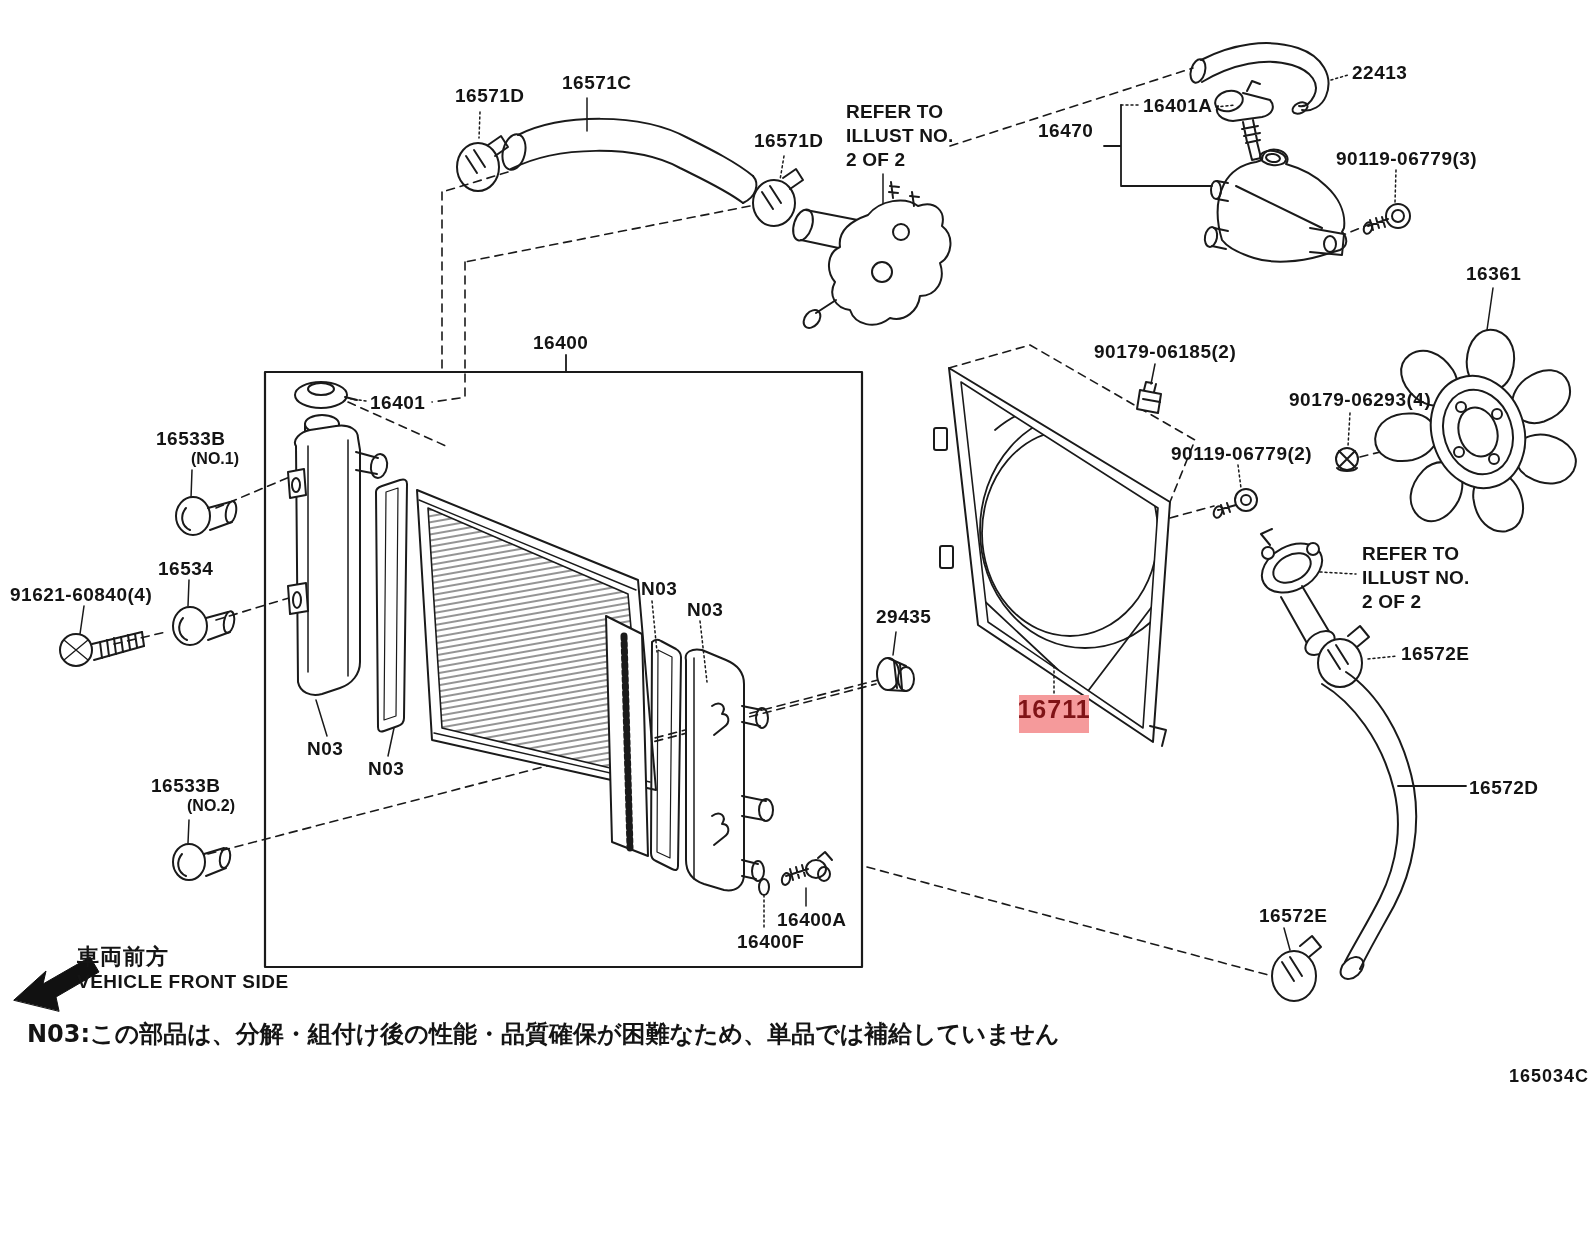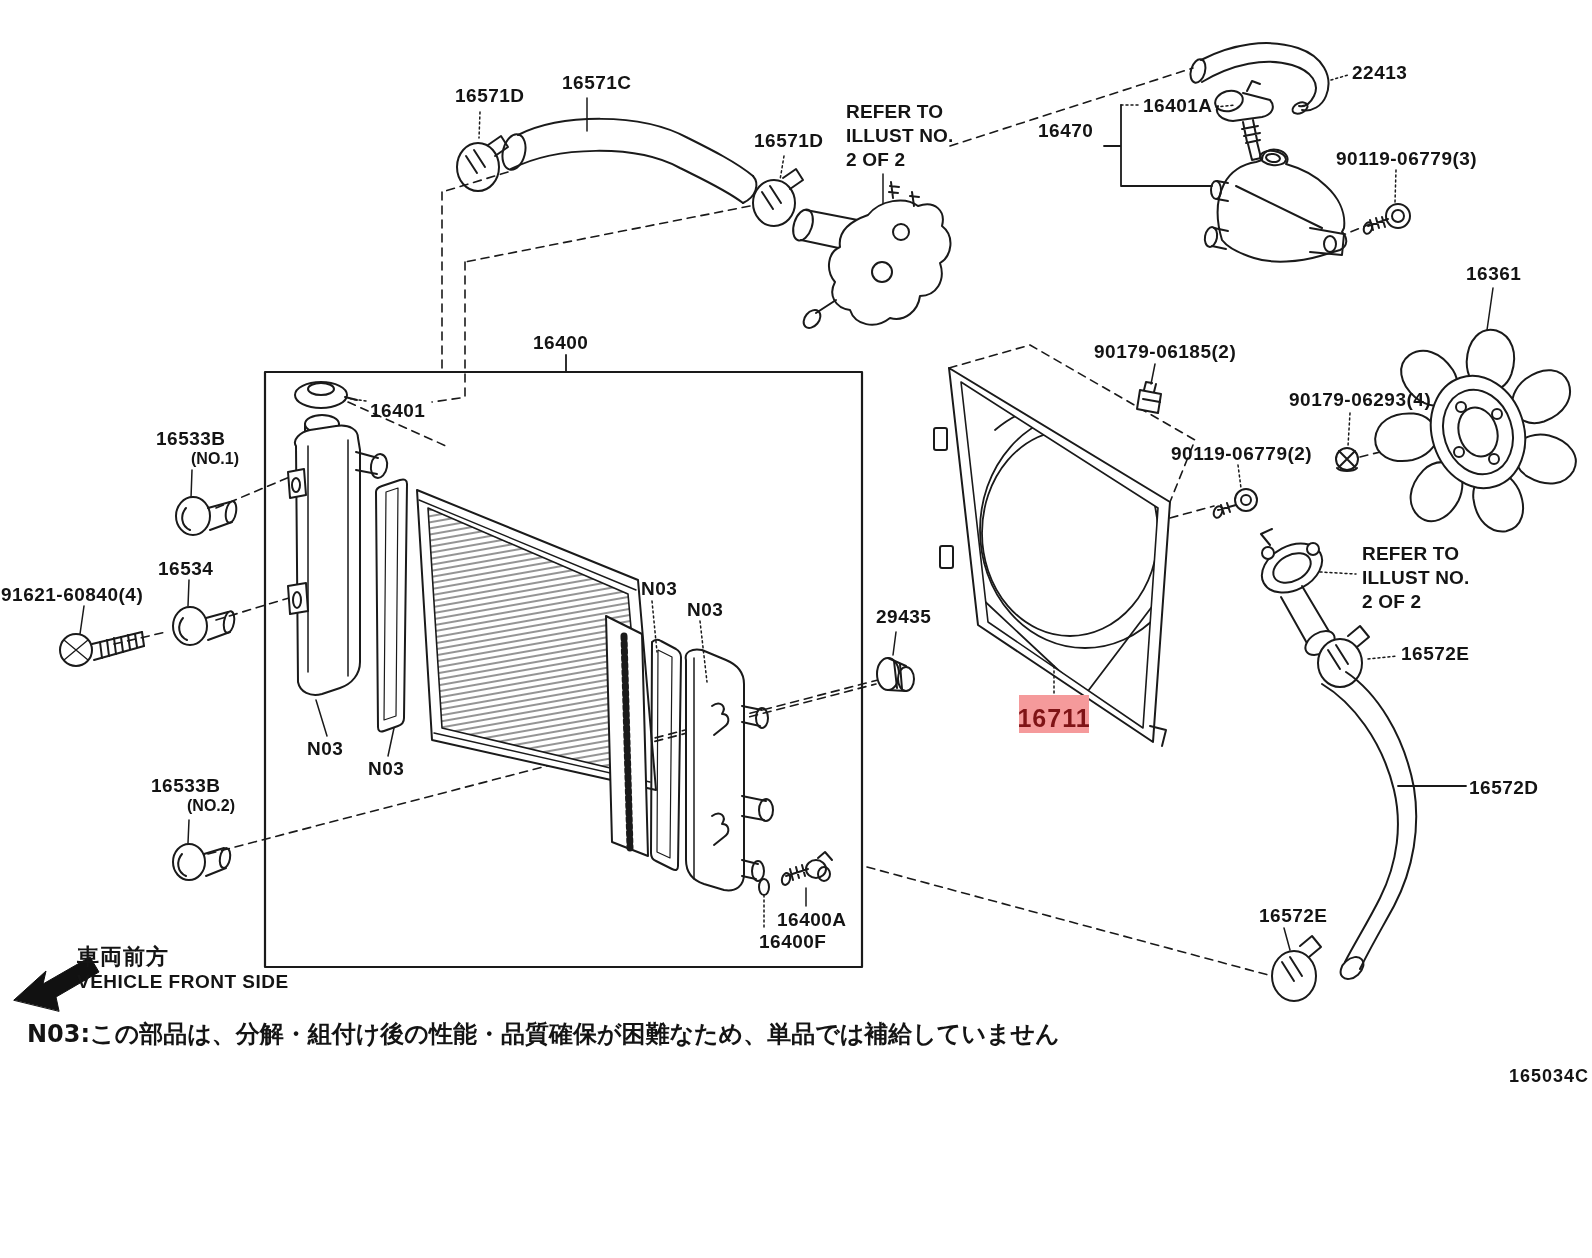--- a/index.html
+++ b/index.html
@@ -7,21 +7,21 @@
          font-family:"Liberation Sans",sans-serif;}
   svg{position:absolute;left:0;top:0;}
   .lbl{position:absolute;font:bold 19px/1.15 "Liberation Sans",sans-serif;color:#141414;
        white-space:nowrap;letter-spacing:0.5px;}
   .lbl.sub{font-size:16px;letter-spacing:0;margin-left:29px;}
   .lbl.refer{line-height:24px;letter-spacing:0.2px;}
   .lbl.jp{font-family:Liberation Serif, serif;font-size:22px;letter-spacing:1px;}
   .lbl.note{font-family:"DejaVu Sans",sans-serif;font-size:24px;font-weight:bold;letter-spacing:0;}
   .lbl.code{font-size:18px;font-weight:bold;letter-spacing:1px;}
   .hl{position:absolute;left:1019px;top:695px;width:70px;height:38px;
-      display:flex;align-items:flex-end;justify-content:center;
+      display:flex;align-items:flex-start;justify-content:center;
       font:bold 25px "Liberation Sans",sans-serif;letter-spacing:1px;}
   .footer{position:absolute;left:0;top:1100px;width:1592px;height:158px;
           display:flex;align-items:center;justify-content:center;}
   .footer-row{display:flex;gap:78px;transform:scaleX(0.8);transform-origin:center;
               font:400 63px/1 "Liberation Sans",sans-serif;letter-spacing:2px;margin-top:6px;}
 </style>
 </head>
 <body>
 
 <div class="stage">
@@ -303,26 +303,26 @@
 <span class="lbl refer" style="left:846px;top:124px">ILLUST NO.</span>
 <span class="lbl refer" style="left:846px;top:148px">2 OF 2</span>
 
 <span class="lbl" style="left:1352px;top:62px">22413</span>
 <span class="lbl" style="left:1143px;top:95px">16401A</span>
 <span class="lbl" style="left:1038px;top:120px">16470</span>
 <span class="lbl" style="left:1336px;top:148px">90119-06779(3)</span>
 <span class="lbl" style="left:1466px;top:263px">16361</span>
 
 <span class="lbl" style="left:533px;top:332px">16400</span>
-<span class="lbl" style="left:370px;top:400px">16401</span>
+<span class="lbl" style="left:370px;top:392px">16401</span>
 
 <span class="lbl" style="left:156px;top:428px">16533B</span>
 <span class="lbl sub" style="left:162px;top:450px">(NO.1)</span>
 <span class="lbl" style="left:158px;top:558px">16534</span>
-<span class="lbl" style="left:1px;top:584px">91621-60840(4)</span>
+<span class="lbl" style="left:10px;top:584px">91621-60840(4)</span>
 
 <span class="lbl" style="left:641px;top:578px">N03</span>
 <span class="lbl" style="left:687px;top:599px">N03</span>
 <span class="lbl" style="left:307px;top:738px">N03</span>
 <span class="lbl" style="left:368px;top:758px">N03</span>
 
 <span class="lbl" style="left:876px;top:606px">29435</span>
 <span class="lbl" style="left:1094px;top:341px">90179-06185(2)</span>
 <span class="lbl" style="left:1289px;top:389px">90179-06293(4)</span>
 <span class="lbl" style="left:1171px;top:443px">90119-06779(2)</span>
@@ -332,21 +332,21 @@
 <span class="lbl refer" style="left:1362px;top:590px">2 OF 2</span>
 
 <span class="lbl" style="left:1401px;top:643px">16572E</span>
 <span class="lbl" style="left:1469px;top:777px">16572D</span>
 <span class="lbl" style="left:1259px;top:905px">16572E</span>
 
 <span class="lbl" style="left:151px;top:775px">16533B</span>
 <span class="lbl sub" style="left:158px;top:797px">(NO.2)</span>
 
 <span class="lbl" style="left:777px;top:909px">16400A</span>
-<span class="lbl" style="left:759px;top:931px">16400F</span>
+<span class="lbl" style="left:737px;top:931px">16400F</span>
 
 <div class="hl" style="background: rgb(245, 154, 155); color: rgb(127, 19, 22);">
   <span>16711</span>
 </div>
 
 <span class="lbl jp" style="left:77px;top:944px">車両前方</span>
 <span class="lbl" style="left:77px;top:971px">VEHICLE FRONT SIDE</span>
 
 <span class="lbl note" style="left:27px;top:1021px">N03:この部品は、分解・組付け後の性能・品質確保が困難なため、単品では補給していません</span>
 <span class="lbl code" style="left:1509px;top:1066px">165034C</span>

